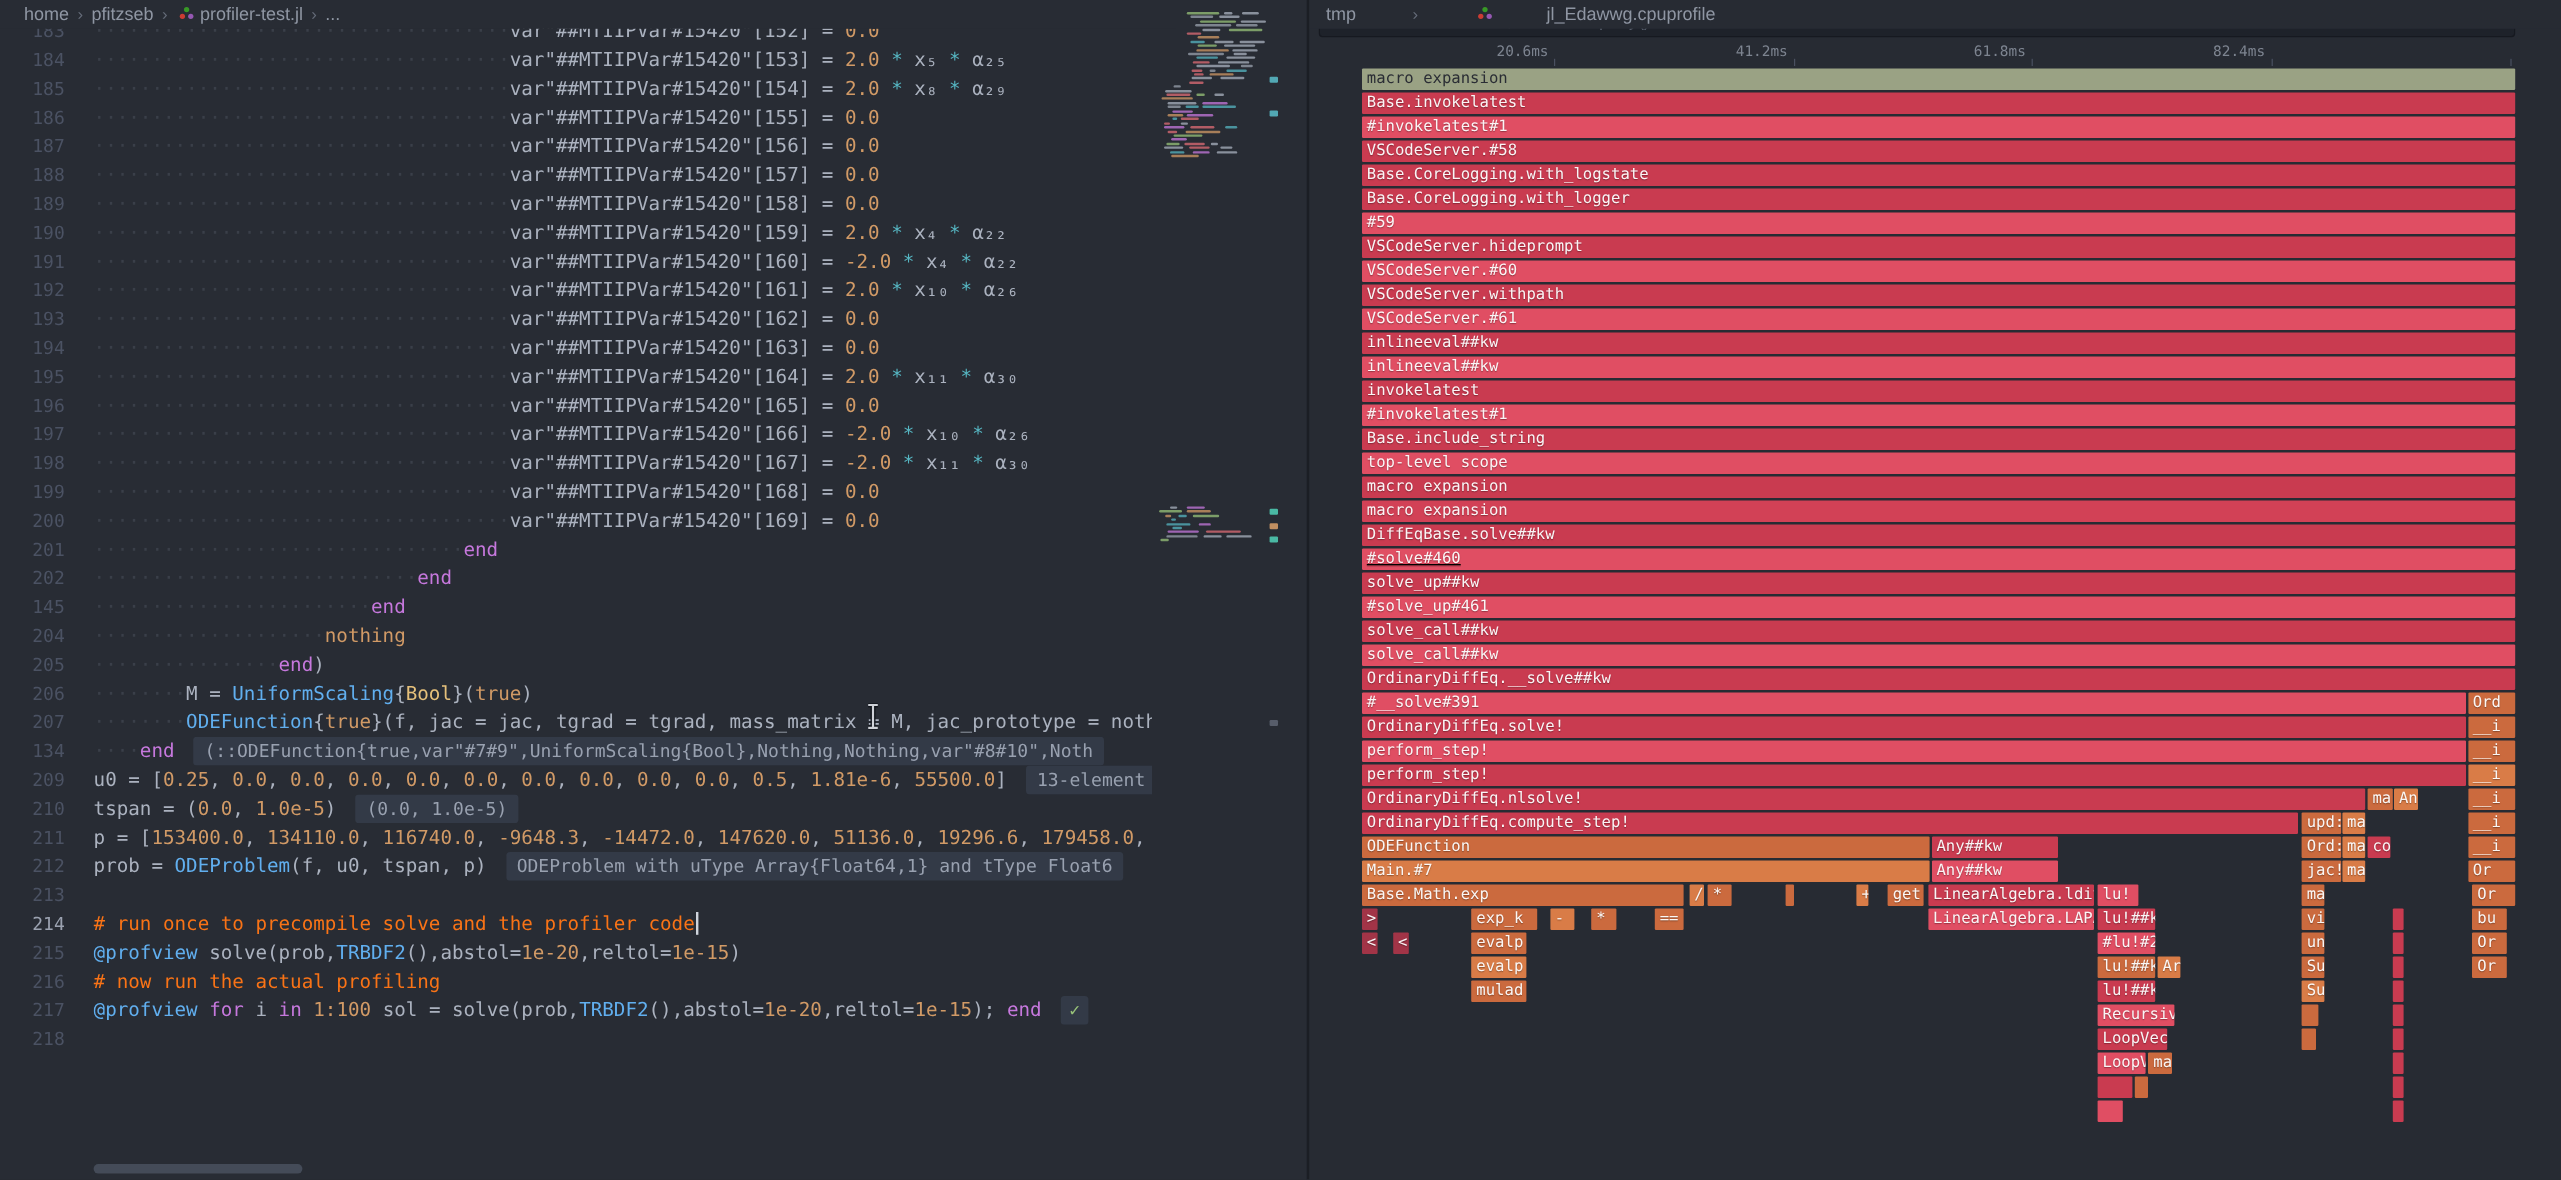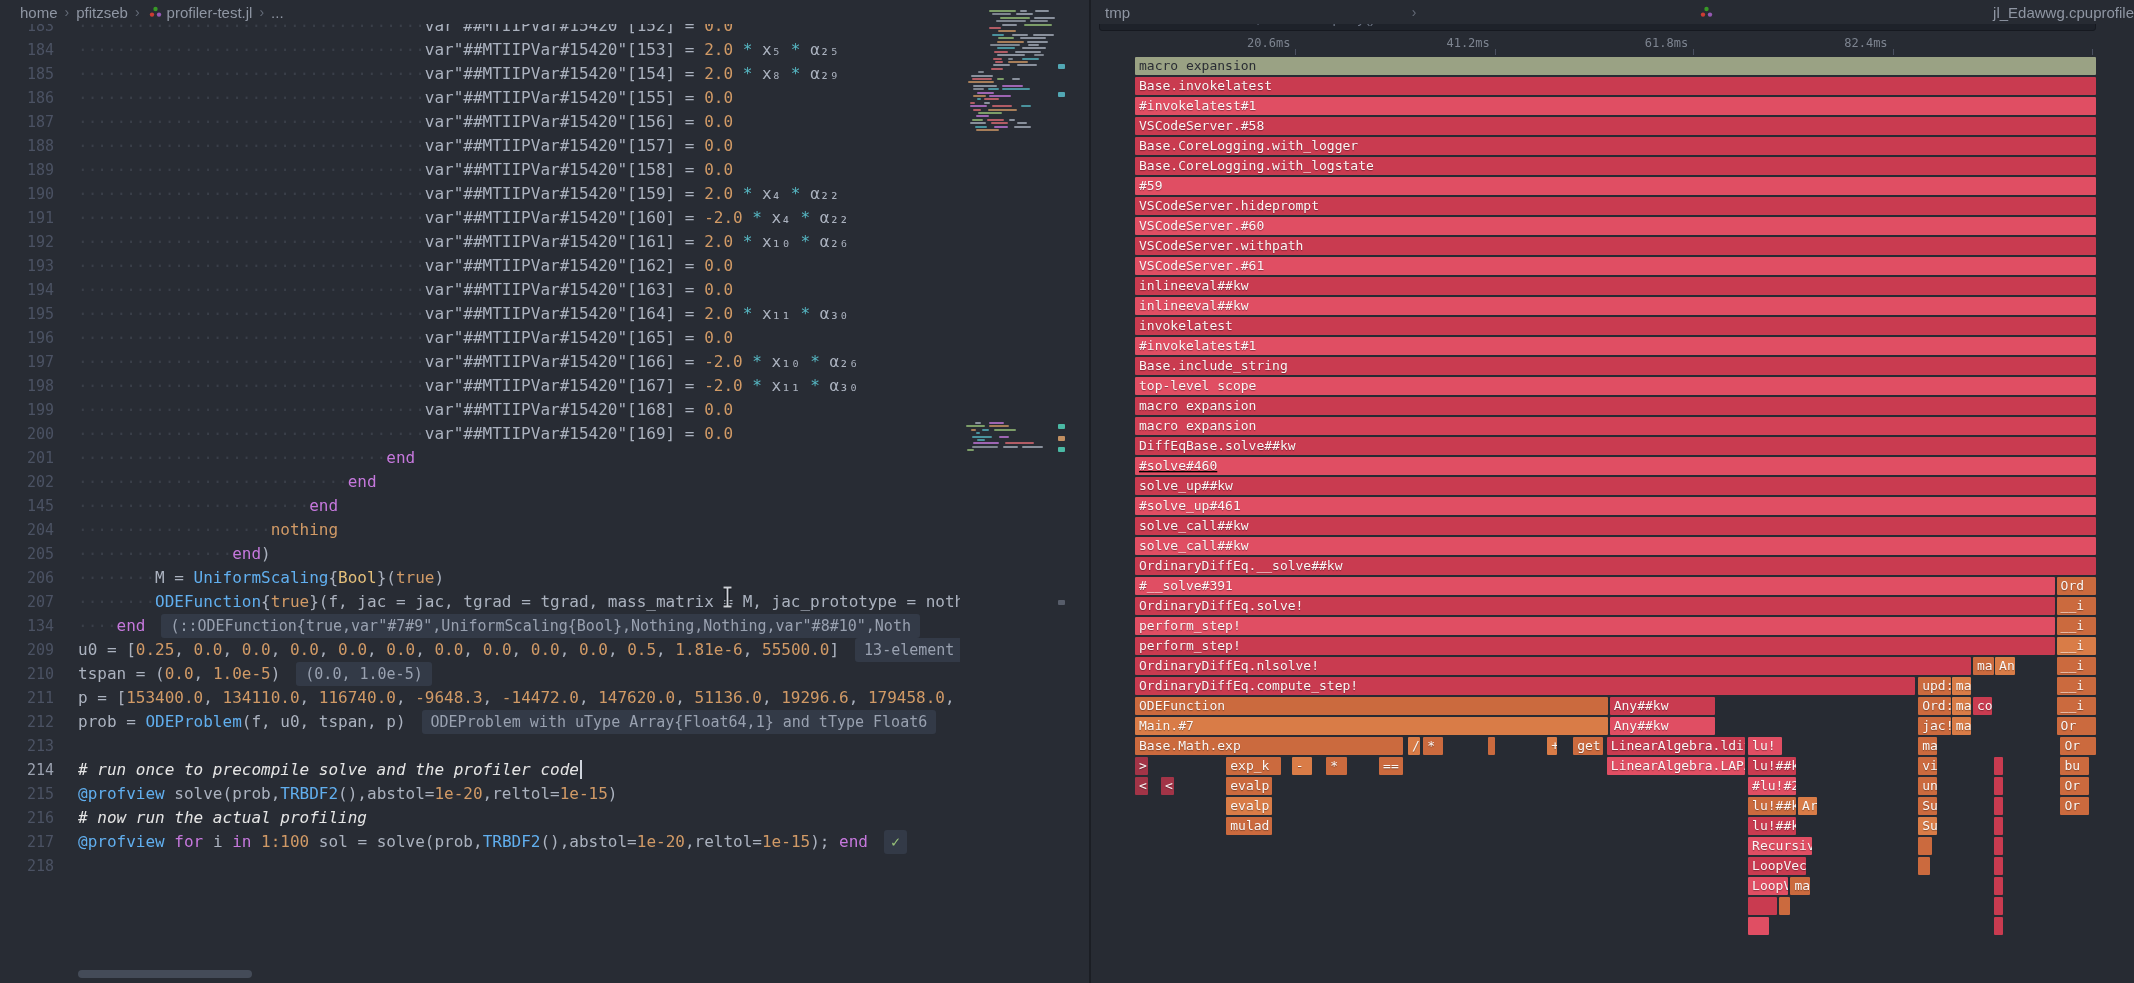--- a/index.html
+++ b/index.html
@@ -17,40 +17,40 @@
 
   .code-scroll{position:absolute;left:0;top:0;width:960px;height:983px;overflow:hidden;}
   #code-lines{padding-top:14px;font-family:"DejaVu Sans Mono",monospace;font-size:16px;line-height:24px;}
   .code-line{display:flex;height:24px;}
   .gutter-num{flex:0 0 78px;box-sizing:border-box;padding-right:24px;text-align:right;
     color:#4b5263;font-size:15px;}
   .gutter-num.active{color:#9ba2b0;}
   .line-content{flex:1;white-space:pre;overflow:hidden;color:#abb2bf;}
   .tok-p{color:#abb2bf}.tok-n{color:#d19a66}.tok-o{color:#56b6c2}.tok-k{color:#c678dd}
   .tok-f{color:#61afef}.tok-t{color:#e5c07b}.tok-m{color:#61afef}
-  .tok-c{color:#e5e5e5;font-style:italic}
+  .tok-c{color:#f97316;}
   .tok-ws{color:#3a3f49}
   .cursor-caret{display:inline-block;width:2px;height:19px;background:#cfd4dc;vertical-align:-4px;margin-left:1px;}
   .result-chip{display:inline-block;background:#333a47;color:#99a1b0;border-radius:3px;
     margin-left:16px;padding:0 9px;font-size:15px;}
   .result-chip.check{color:#98c379;padding:0 7px;}
 
   .minimap{position:absolute;left:962px;top:0;width:86px;height:983px;}
   .mm-seg{position:absolute;height:2px;border-radius:1px;opacity:.75;}
   .overview-ruler{position:absolute;left:1056px;top:0;width:12px;height:983px;}
   .ov-mark{position:absolute;left:2px;width:7px;height:5px;border-radius:1px;opacity:.9;}
   .hscrollbar{position:absolute;left:78px;bottom:5px;width:174px;height:8px;background:#4d5564;
     border-radius:4px;opacity:.75;}
   .mouse-cursor{position:absolute;left:721px;top:586px;z-index:30;opacity:.95;}
 
   
   .right-pane{position:absolute;left:1089px;top:0;width:1045px;height:983px;background:#272b33;
     border-left:2px solid #1b1e24;box-sizing:border-box;overflow:hidden;}
   .right-pane .breadcrumb-bar{width:100%;padding-left:14px;box-sizing:border-box;background:#272b33;
-    justify-content:space-between;}
+    justify-content:flex-start;gap:40px;}
   .prof-toolbar{position:absolute;right:30px;top:0;height:24px;display:flex;align-items:center;gap:12px;}
   .tb-icon{color:#8f96a3;font-size:13px;line-height:18px;padding:1px 4px;border-radius:3px;cursor:default;}
   .tb-icon.active{color:#61afef;background:rgba(97,175,239,.14);}
 
   .filter-row{margin:4px 38px 4px 8px;}
   .filter-row input{width:100%;box-sizing:border-box;height:27px;background:#1e222a;
     border:1px solid #161920;border-radius:3px;color:#aab2bf;font-size:15px;padding:0 10px;outline:none;
     font-family:"Liberation Sans",sans-serif;}
   .filter-row input::placeholder{color:#697180;}
 
@@ -395,26 +395,26 @@
             <span>#invokelatest#1</span>
           </div>
         </div>
         <div class="flame-row">
           <div class="flame-seg" style="left: 0%; width: 100%; background: rgb(201, 59, 80);">
             <span>VSCodeServer.#58</span>
           </div>
         </div>
         <div class="flame-row">
           <div class="flame-seg" style="left: 0%; width: 100%; background: rgb(201, 59, 80);">
+            <span>Base.CoreLogging.with_logstate</span>
+          </div>
+        </div>
+        <div class="flame-row">
+          <div class="flame-seg" style="left: 0%; width: 100%; background: rgb(201, 59, 80);">
             <span>Base.CoreLogging.with_logger</span>
-          </div>
-        </div>
-        <div class="flame-row">
-          <div class="flame-seg" style="left: 0%; width: 100%; background: rgb(201, 59, 80);">
-            <span>Base.CoreLogging.with_logstate</span>
           </div>
         </div>
         <div class="flame-row">
           <div class="flame-seg" style="left: 0%; width: 100%; background: rgb(224, 78, 99);">
             <span>#59</span>
           </div>
         </div>
         <div class="flame-row">
           <div class="flame-seg" style="left: 0%; width: 100%; background: rgb(201, 59, 80);">
             <span>VSCodeServer.hideprompt</span>

